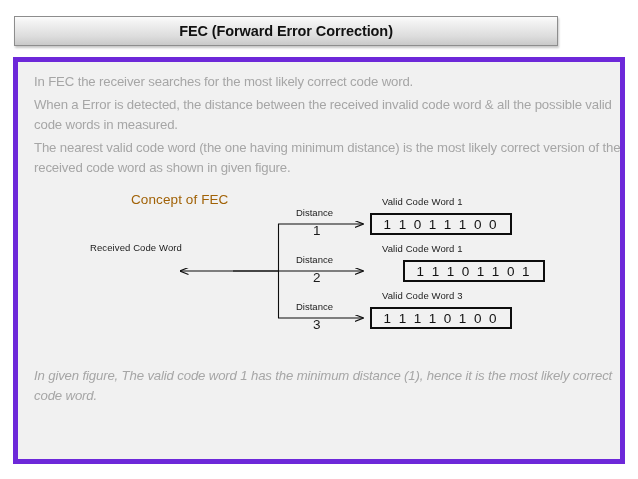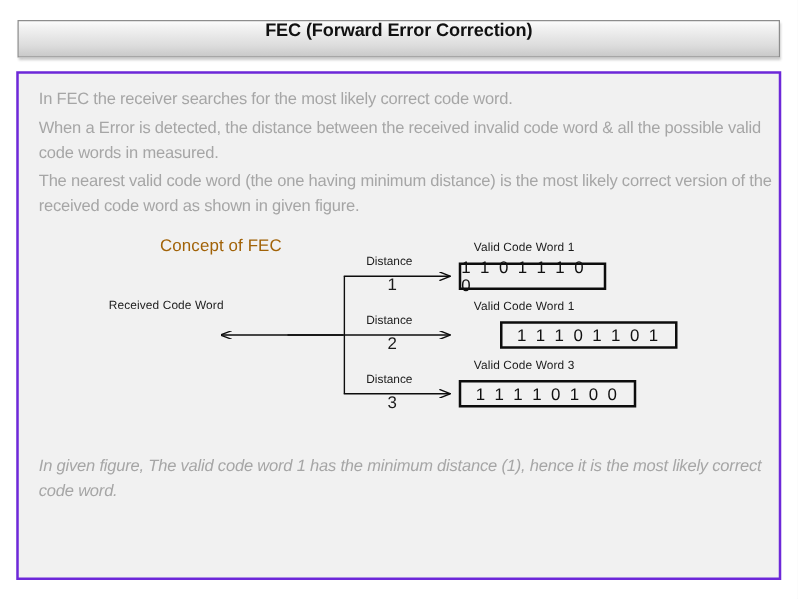--- a/index.html
+++ b/index.html
@@ -13,45 +13,46 @@
     position: relative;
     overflow: hidden;
     font-family: "Liberation Sans", sans-serif;
   }
 
   
   #title-bar {
     position: absolute;
     left: 14px;
     top: 16px;
-    width: 610px;
+    width: 544px;
     height: 30px;
     box-sizing: border-box;
     border: 1px solid #8d8d8d;
     background: linear-gradient(to bottom, #fcfcfc 0%, #f2f2f2 18%, #dcdcdc 70%, #c9c9c9 100%);
     box-shadow: 1px 2px 2px rgba(0,0,0,0.22);
     display: flex;
+    align-items: center;
     justify-content: center;
   }
   #title-bar .title-text {
     font-size: 14.5px;
     font-weight: bold;
     color: #111111;
     letter-spacing: -0.1px;
   }
 
   
   #content-panel {
     position: absolute;
     left: 13px;
     top: 57px;
     width: 612px;
     height: 407px;
     box-sizing: border-box;
-    border: 2px solid #6d28d9;
+    border: 5px solid #6d28d9;
     background: #f1f1f1;
   }
 
   
   .para {
     position: absolute;
     color: #a6a6a6;
     font-size: 13.2px;
     line-height: 20px;
     letter-spacing: -0.15px;
@@ -157,21 +158,21 @@
       <line x1="260" y1="128" x2="345" y2="128" stroke="#0d0d0d" stroke-width="1.1" marker-end="url(#arrowhead)"></line>
 
       <line x1="260" y1="81" x2="162" y2="81" stroke="#0d0d0d" stroke-width="1.1" marker-end="url(#arrowhead-left)"></line>
     </svg>
 
     <div class="fig-heading" style="left:113px; top:2px;">Concept of FEC</div>
 
     <div class="fig-label" style="left:72px; top:52px;">Received Code Word</div>
 
     <div class="fig-label" style="left:364px; top:6px;">Valid Code Word 1</div>
-    <div class="codebox" style="left:352px; top:23px; width:118px;">1 1 0 1 1 1 0 0</div>
+    <div class="codebox" style="left:352px; top:23px; width:142px;">1 1 0 1 1 1 0 0</div>
     <div class="dist-word" style="left:278px; top:17px;">Distance</div>
     <div class="dist-num" style="left:295px; top:33px;">1</div>
 
     <div class="fig-label" style="left:364px; top:53px;">Valid Code Word 1</div>
     <div class="codebox" style="left:352px; top:70px; width:142px;margin-left:33px;">1 1 1 0 1 1 0 1</div>
     <div class="dist-word" style="left:278px; top:64px;">Distance</div>
     <div class="dist-num" style="left:295px; top:80px;">2</div>
 
     <div class="fig-label" style="left:364px; top:100px;">Valid Code Word 3</div>
     <div class="codebox" style="left:352px; top:117px; width:142px;">1 1 1 1 0 1 0 0</div>

